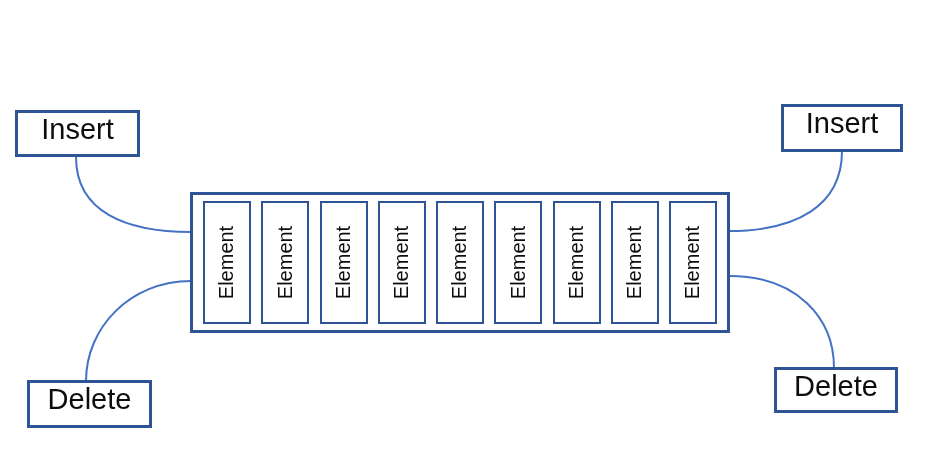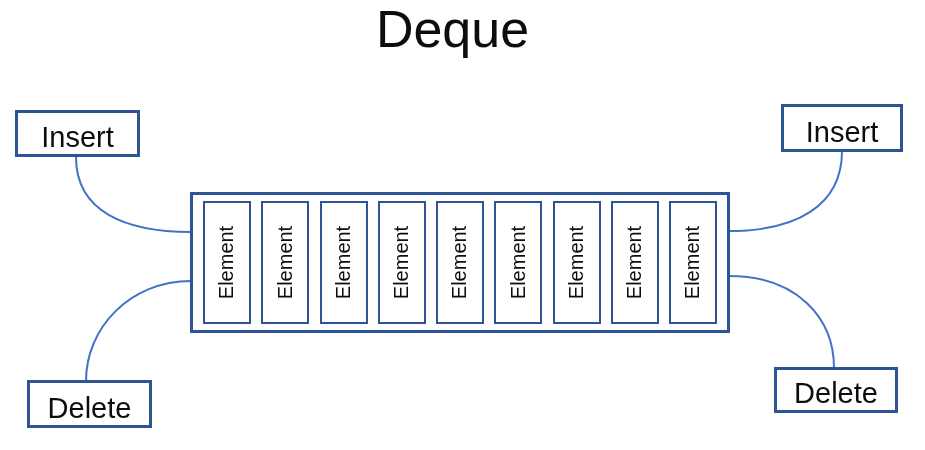--- a/index.html
+++ b/index.html
@@ -39,21 +39,21 @@
   .connectors path {
     fill: none;
     stroke: var(--connector);
     stroke-width: 2;
   }
   .corner-box {
     position: absolute;
     background: var(--bg);
     border: 3px solid var(--border);
     display: flex;
-    align-items: flex-end;
+    align-items: flex-start;
     justify-content: center;
     font-size: 29px;
     color: var(--text);
   }
   .box-insert-left  { left: 15px;  top: 110px; width: 125px; height: 47px; }
   .box-insert-right { left: 781px; top: 104px; width: 122px; height: 48px; }
   .box-delete-left  { left: 27px;  top: 380px; width: 125px; height: 48px; }
   .box-delete-right { left: 774px; top: 367px; width: 124px; height: 46px; }
   .deque-container {
     position: absolute;
@@ -79,21 +79,20 @@
     white-space: nowrap;
     font-size: 20px;
     color: var(--text);
   }
 </style>
 </head>
 <body>
 
 <div class="stage">
 
-  <div class="title">Deque</div>
 
   <svg class="connectors" viewBox="0 0 925 450" xmlns="http://www.w3.org/2000/svg">
     <path d="M 76,157 C 76,212 126,232 191,232"></path>
     <path d="M 86,381 C 86,328 130,281 191,281"></path>
     <path d="M 842,151 C 842,206 796,231 729,231"></path>
     <path d="M 729,276 C 797,276 834,318 834,368"></path>
   </svg>
 
   <div class="corner-box box-insert-left">
     <span>Insert</span>

